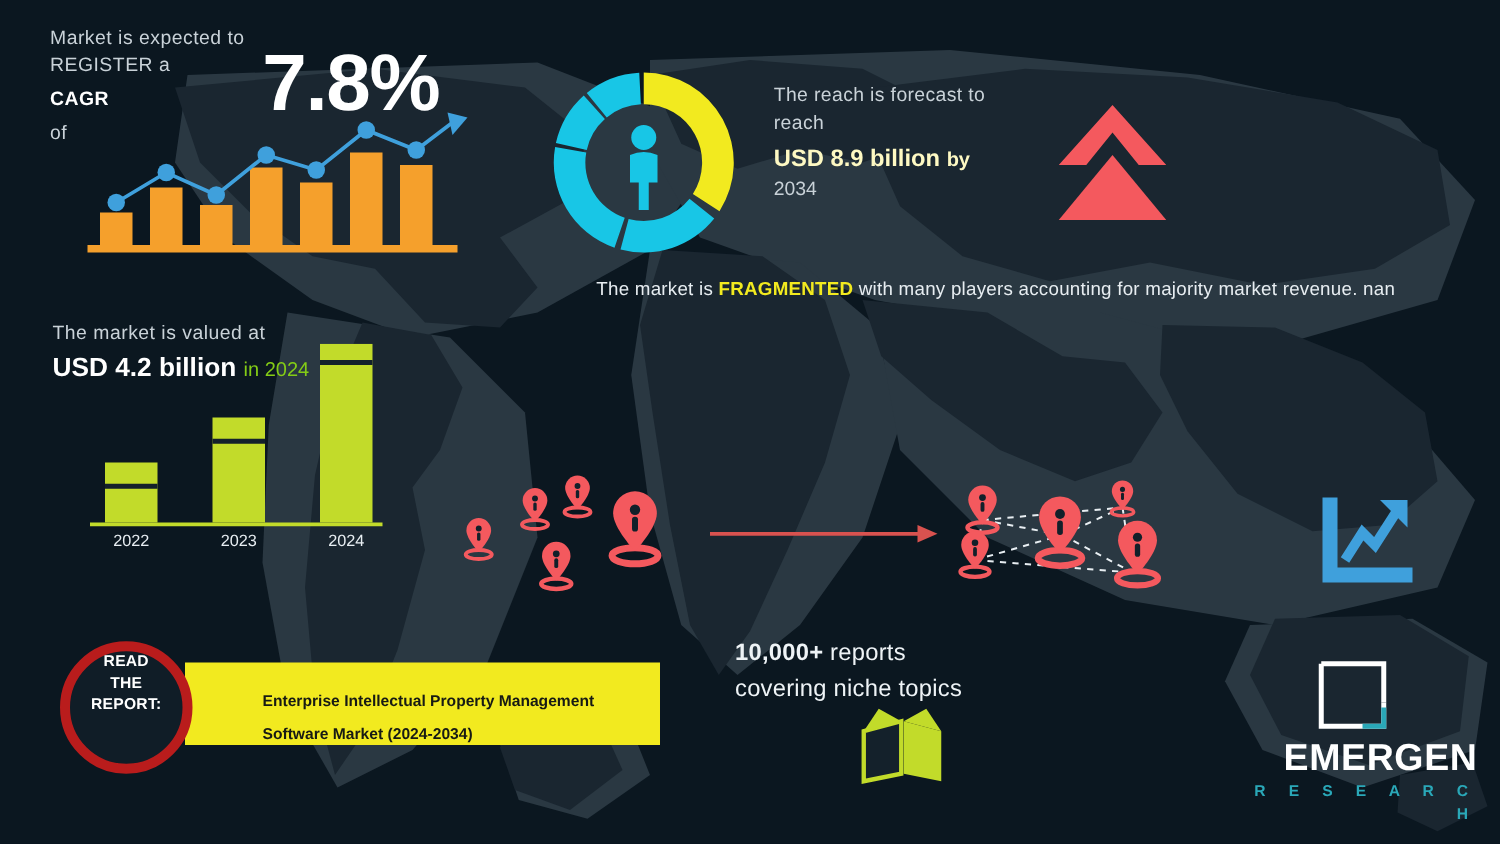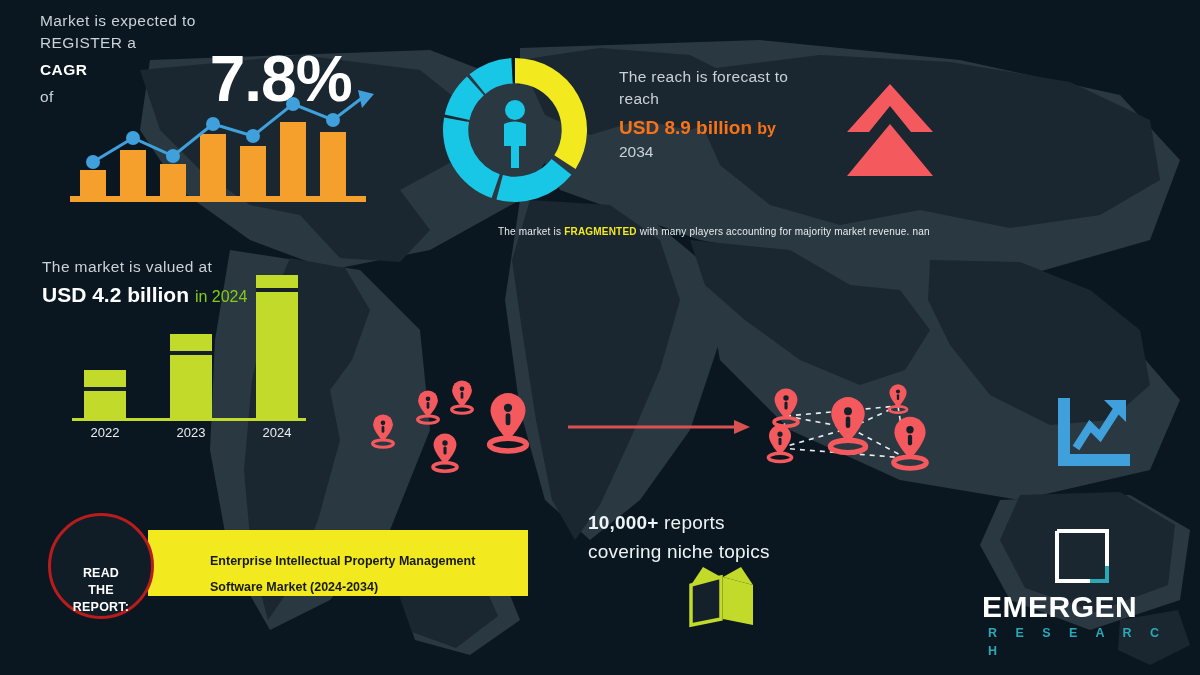--- a/index.html
+++ b/index.html
@@ -22,52 +22,52 @@
   }
   #map-layer svg { display: block; width: 1200px; height: 675px; }
 
   
   .t-light { color: #c9d2d8; font-weight: 400; }
   .t-white { color: #ffffff; }
   .t-bold  { font-weight: 700; }
 
   
   #cagr-block {
-    position: absolute; left: 40px; top: 4px; z-index: 5;
-    display: flex; align-items: flex-end;
+    position: absolute; left: 40px; top: 14px; z-index: 5;
+    display: flex; align-items: center;
   }
   #cagr-lines { font-size: 15.5px; line-height: 22px; letter-spacing: .4px; padding-top: 6px; }
   #cagr-lines .l2 { display: flex; gap: 5px; align-items: baseline; flex-direction: column; }
   #cagr-value {
     font-size: 64px; font-weight: 700; color: #ffffff;
     letter-spacing: -1px; margin-left: 14px; line-height: 58px;
   }
 
   
   #orange-chart { position: absolute; left: 62px; top: 78px; width: 320px; height: 130px; z-index: 5; }
   #orange-chart svg { display: block; }
 
   
   #donut { position: absolute; left: 440px; top: 55px; width: 150px; height: 150px; z-index: 5; }
 
   
   #forecast-block { position: absolute; left: 619px; top: 66px; width: 230px; z-index: 5; }
   #forecast-block .line1 { font-size: 15.5px; line-height: 22px; color: #c9d2d8; letter-spacing: .3px; }
-  #forecast-block .line2 { margin-top: 5px; font-size: 19px; line-height: 25px; color: #f97316; }
+  #forecast-block .line2 { margin-top: 5px; font-size: 19px; line-height: 25px; color: #fef9c3; }
   #forecast-block .line2 b { font-weight: 700; }
   #forecast-block .line2 .by { font-weight: 700; font-size: 16px; }
   #forecast-block .line3 { font-size: 15.5px; line-height: 22px; color: #c9d2d8; }
 
   
   #red-arrows { position: absolute; left: 845px; top: 82px; z-index: 5; }
 
   
   #fragmented-line {
-    position: absolute; left: 498px; top: 219px; width: 640px; z-index: 5;
-    font-size: 10px; line-height: 25px; color: #e7edf1; letter-spacing: .2px;
+    position: absolute; left: 477px; top: 219px; width: 640px; z-index: 5;
+    font-size: 15px; line-height: 25px; color: #e7edf1; letter-spacing: .2px;
   }
   #fragmented-line .hl { color: #f2ea1f; font-weight: 700; }
 
   
   #valued-block { position: absolute; left: 42px; top: 256px; z-index: 5; }
   #valued-block .l1 { font-size: 15.5px; color: #c9d2d8; letter-spacing: .4px; line-height: 22px; }
   #valued-block .l2 { margin-top: 3px; font-size: 21px; color: #ffffff; line-height: 27px; }
   #valued-block .l2 b { font-weight: 700; }
   #valued-block .l2 .sm { font-size: 16px; font-weight: 400; color: #84cc16; }
 
@@ -82,39 +82,39 @@
   #cta-banner {
     position: absolute; left: 100px; top: 17px; width: 380px; height: 66px;
     background: #f2ea1f;
   }
   #cta-banner .txt {
     position: absolute; left: 62px; top: 18px; width: 310px;
     color: #171a14; font-size: 12.5px; font-weight: 700; line-height: 26px;
   }
   #cta-circle {
     position: absolute; left: 0; top: 0; width: 106px; height: 106px;
-    border-radius: 50%; border: 3px solid #b91c1c; background: #101d27;
-    display: flex; align-items: flex-end; justify-content: center;
+    border-radius: 50%; border: 8px solid #b91c1c; background: #101d27;
+    display: flex; align-items: flex-start; justify-content: center;
   }
   #cta-circle .lbl {
     color: #ffffff; font-size: 12.5px; font-weight: 700; line-height: 17px;
     text-align: center; letter-spacing: .2px;
   }
 
   
   #reports-block { position: absolute; left: 588px; top: 508px; z-index: 5; }
   #reports-block .rl {
     font-size: 19px; color: #eef3f6; line-height: 29px; letter-spacing: .2px;
   }
   #reports-block .rl b { font-weight: 700; }
   #book-icon { position: absolute; left: 685px; top: 563px; z-index: 5; }
 
   
   #brand-chart-icon { position: absolute; left: 1050px; top: 396px; z-index: 5; }
-  #brand { position: absolute; left: 982px; top: 528px; width: 200px; z-index: 5; text-align: left; }
+  #brand { position: absolute; left: 982px; top: 528px; width: 200px; z-index: 5; text-align: right; }
   #brand-square { margin: 0 auto; width: 56px; height: 56px; position: relative; }
   #brand-name {
     margin-top: 6px; color: #ffffff; font-size: 30px; font-weight: 700;
     letter-spacing: .5px; line-height: 34px;
   }
   #brand-sub {
     color: #2aa8b8; font-size: 12.5px; font-weight: 700;
     letter-spacing: 7.5px; line-height: 18px; padding-left: 6px;
   }
 </style>

